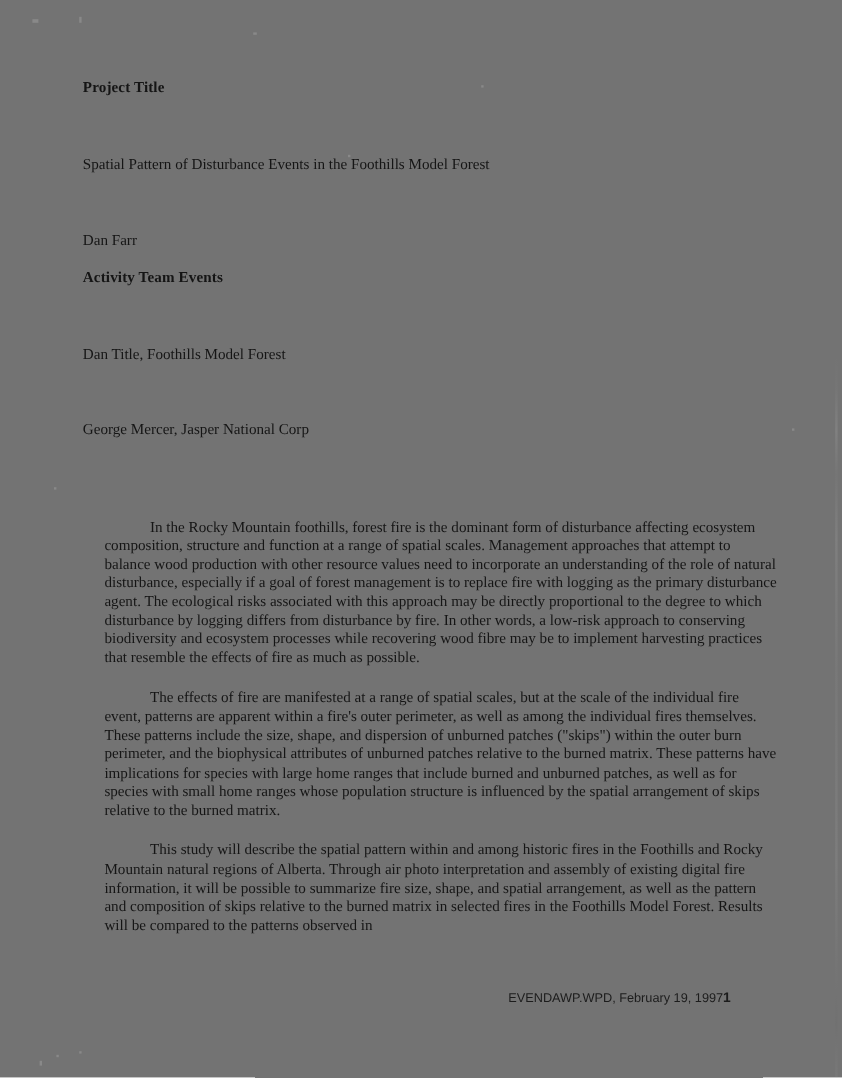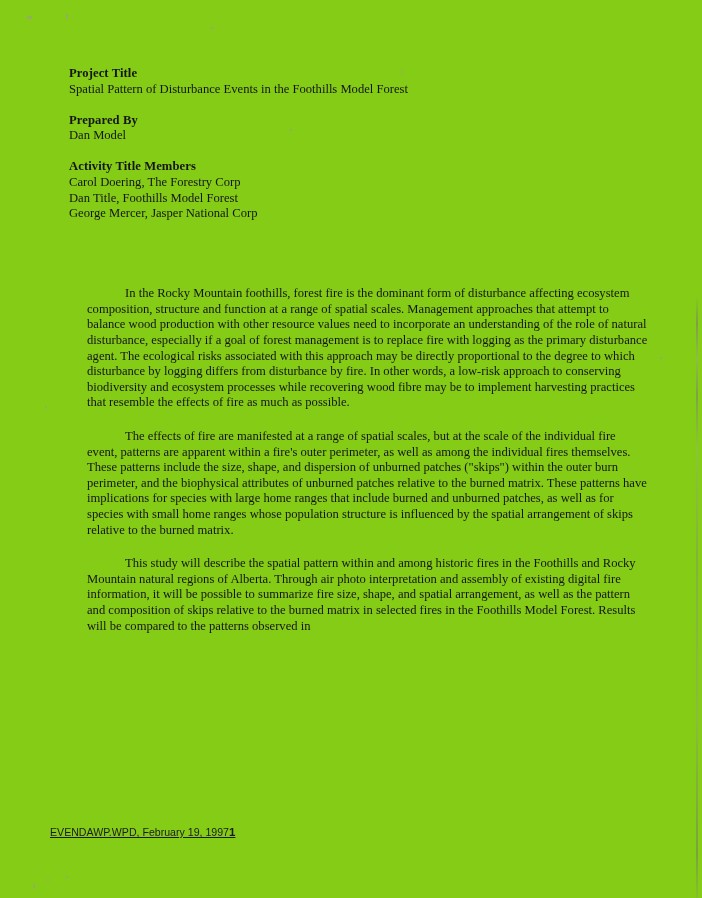--- a/index.html
+++ b/index.html
@@ -4,21 +4,21 @@
 <style>
   html, body {
     margin: 0;
     padding: 0;
     background: #ffffff;
   }
   .page {
     position: relative;
     width: 702px;
     height: 898px;
-    background: #84cc16;
+    background: #737373;
     overflow: hidden;
     font-family: "Liberation Serif", "DejaVu Serif", serif;
     color: #151515;
   }
   
   .scan-edge {
     position: absolute;
     top: 0;
     right: 4px;
     width: 2px;
@@ -50,20 +50,21 @@
 
   .heading {
     font-weight: bold;
     font-size: 12.6px;
     line-height: 15.6px;
     letter-spacing: 0.1px;
   }
   .line {
     font-size: 12.6px;
     line-height: 15.6px;
+    margin-top: 48px;
   }
   .block {
     margin-bottom: 15.5px;
   }
   .block.tight {
     margin-bottom: 0;
   }
   .gap-intro {
     height: 31px;
   }
@@ -72,30 +73,29 @@
     font-size: 12.6px;
     line-height: 15.6px;
     text-align: left;
     margin: 18px;
     text-indent: 38px;
     width: 562px;
   }
 
   .footer {
     position: absolute;
-    left: 50px;
+    left: 64px;
     top: 826px;
     width: 545px;
     display: flex;
-    justify-content: flex-start;
+    justify-content: flex-end;
     align-items: baseline;
     font-family: "Liberation Sans", "DejaVu Sans", sans-serif;
     font-size: 10.6px;
     color: #1c1c1c;
-    text-decoration: underline;
   }
   .footer .pageno {
     font-weight: bold;
     font-size: 11.5px;
   }
 </style>
 </head>
 <body>
 
 <div class="page">
@@ -113,30 +113,28 @@
   <div class="speck" style="left:66px;top:876px;width:2px;height:2px;"></div>
 
   <div class="content">
 
     <div class="block">
       <div class="heading">Project Title</div>
       <div class="line">Spatial Pattern of Disturbance Events in the Foothills Model Forest</div>
     </div>
 
     <div class="block">
-      <div class="heading">Prepared By</div>
-      <div class="line">Dan Model</div>
+      <div class="line">Dan Farr</div>
     </div>
 
     <div class="block">
     </div>
 
     <div class="block">
-      <div class="heading">Activity Title Members</div>
-      <div class="line">Carol Doering, The Forestry Corp</div>
+      <div class="heading">Activity Team Events</div>
       <div class="line">Dan Title, Foothills Model Forest</div>
       <div class="line">George Mercer, Jasper National Corp</div>
     </div>
 
 
     <div class="gap-intro"></div>
 
     <div>
       <p class="para">In the Rocky Mountain foothills, forest fire is the dominant form of disturbance affecting ecosystem composition, structure and function at a range of spatial scales.  Management approaches that attempt to balance wood production with other resource values need to incorporate an understanding of the role of natural disturbance, especially if a goal of forest management is to replace fire with logging as the primary disturbance agent.  The ecological risks associated with this approach may be directly proportional to the degree to which disturbance by logging differs from disturbance by fire.  In other words, a low-risk approach to conserving biodiversity and ecosystem processes while recovering wood fibre may be to implement harvesting practices that resemble the effects of fire as much as possible.</p>
       <p class="para">The effects of fire are manifested at a range of spatial scales, but at the scale of the individual fire event, patterns are apparent within a fire's outer perimeter, as well as among the individual fires themselves.  These patterns include the size, shape, and dispersion of unburned patches ("skips") within the outer burn perimeter, and the biophysical attributes of unburned patches relative to the burned matrix.  These patterns have implications for species with large home ranges that include burned and unburned patches, as well as for species with small home ranges whose population structure is influenced by the spatial arrangement of skips relative to the burned matrix.</p>

